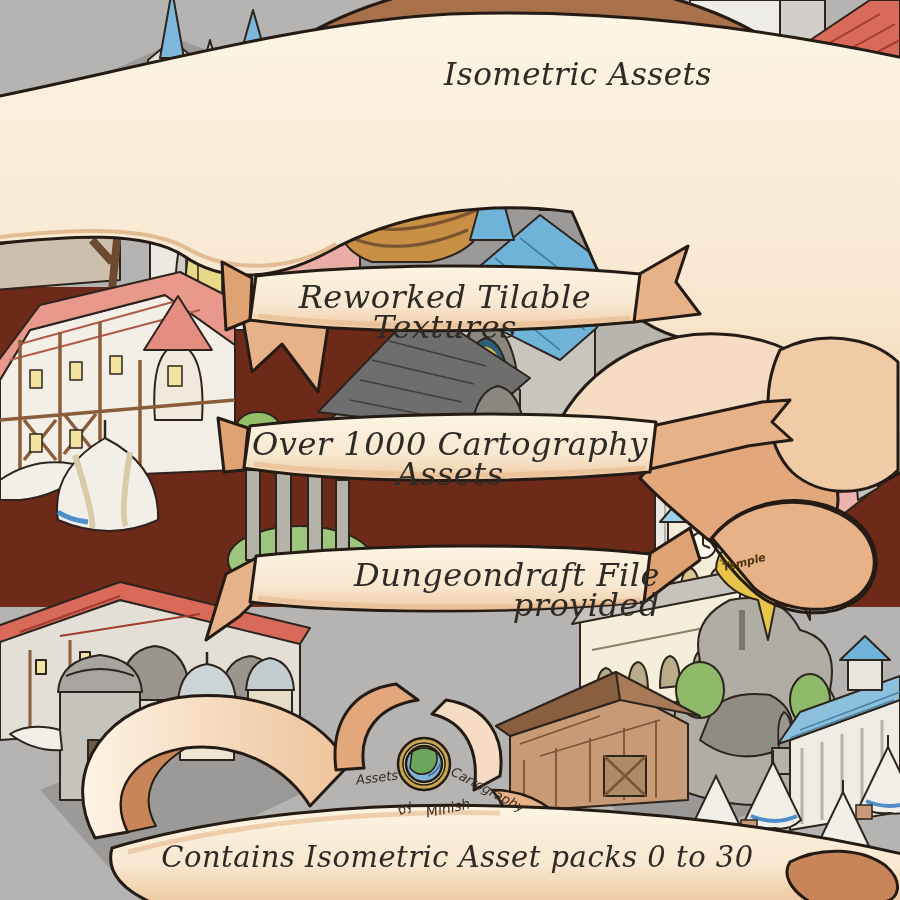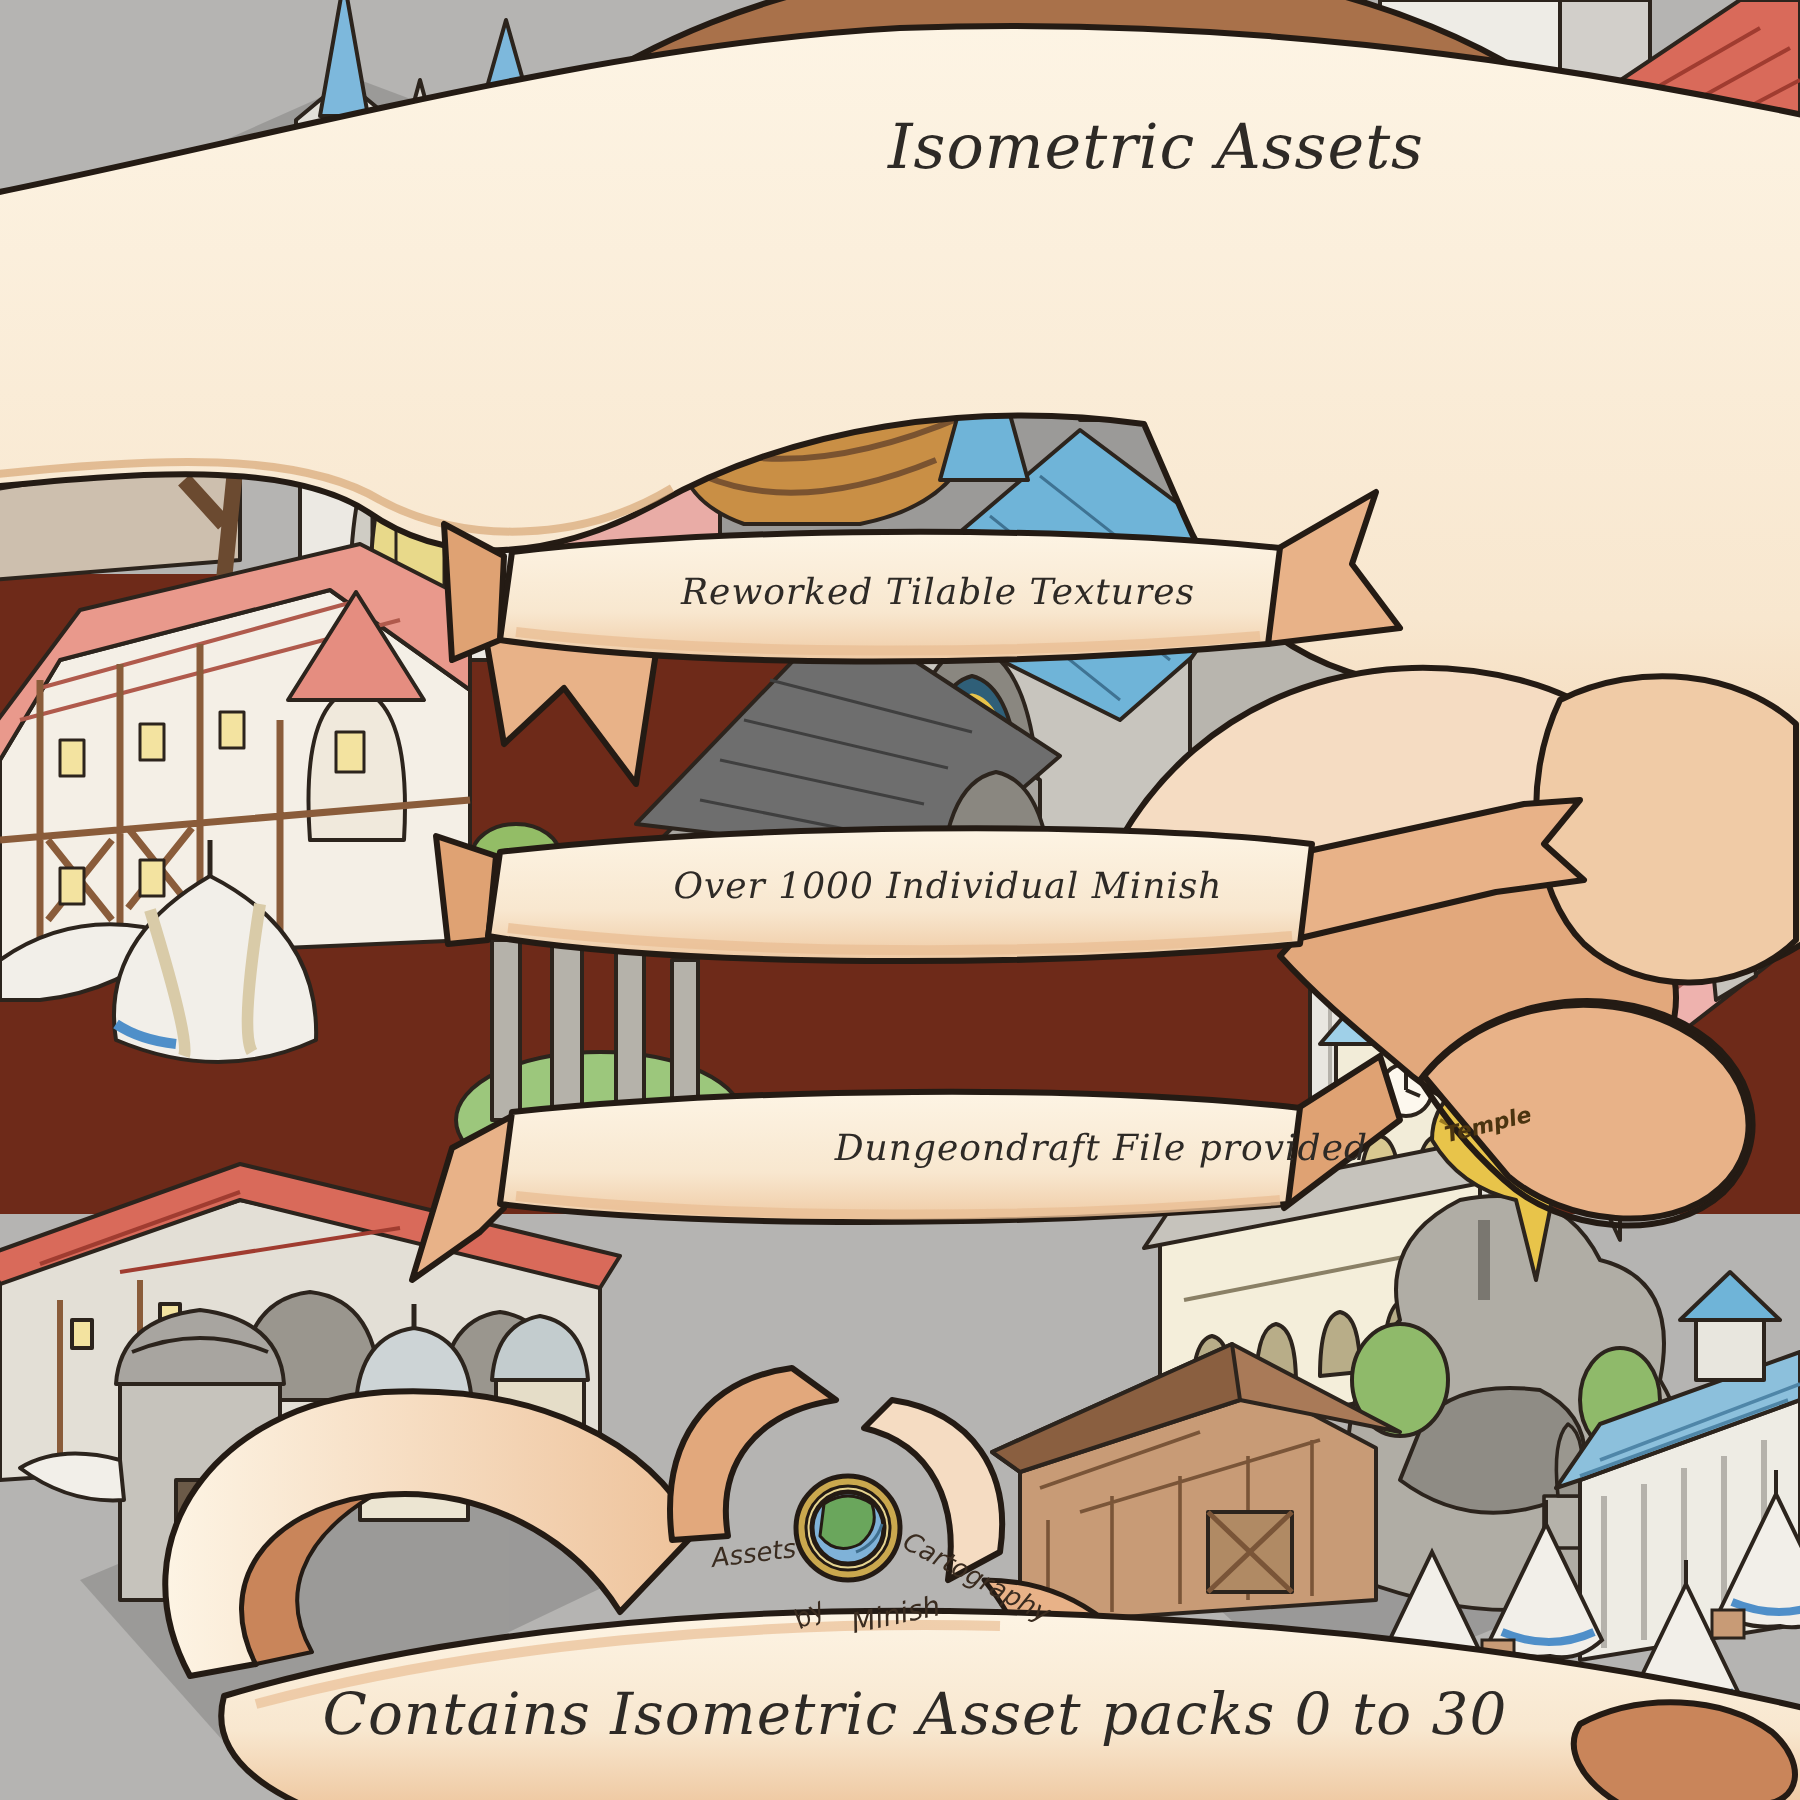--- a/index.html
+++ b/index.html
@@ -7,21 +7,21 @@
     position:relative;width:900px;height:900px;overflow:hidden;
     font-family:"DejaVu Serif", serif;
     background:#ffffff;
   }
   #scene{position:absolute;left:0;top:0;}
   .txt{
     position:absolute;text-align:center;color:#2e2a26;
     font-style:italic;letter-spacing:.5px;pointer-events:none;
   }
   .title-txt{font-size:31px;line-height:38px;}
-  .feat-txt{font-size:18px;line-height:30px;margin-left:24px;}
+  .feat-txt{font-size:32px;line-height:30px;}
   .footer-txt{font-size:29px;}
   .chip{
     position:absolute;font-family:"DejaVu Sans", sans-serif;font-style:italic;
     font-size:13px;color:#3a2c20;text-align:center;pointer-events:none;
   }
   .island-label{
     position:absolute;font-family:"DejaVu Sans", sans-serif;font-style:italic;
     font-size:11px;font-weight:bold;color:#4a3410;transform:rotate(-14deg);
   }
 </style>
@@ -388,21 +388,21 @@
     <path d="M428,776 Q438,772 441,762" fill="none" stroke="#3f6f8f" stroke-width="1.5"></path>
   </g>
 </svg>
 
   <div class="txt title-txt" style="left:388px;top:55px;width:380px;">
     <div>Isometric Assets</div>
   </div>
 
   <div class="txt feat-txt" style="left:250px;top:282px;width:390px;">Reworked Tilable Textures</div>
 
-  <div class="txt feat-txt" style="left:240px;top:429px;width:420px;">Over 1000 Individual Minish</div>
+  <div class="txt feat-txt" style="left:240px;top:429px;width:420px;">Over 1000 Cartography Assets</div>
 
   <div class="txt feat-txt" style="left:245px;top:560px;width:415px;text-align:right;">Dungeondraft File provided</div>
 
   <div class="txt footer-txt" style="left:145px;top:840px;width:625px;">Contains Isometric Asset packs 0 to 30</div>
 
   <div class="chip" style="left:350px;top:770px;width:54px;transform:rotate(-7deg);">Assets</div>
   <div class="chip" style="left:392px;top:800px;width:26px;transform:rotate(-32deg);">by</div>
   <div class="chip" style="left:416px;top:800px;width:64px;transform:rotate(-12deg);font-size:14px;">Minish</div>
   <div class="chip" style="left:438px;top:782px;width:100px;transform:rotate(28deg);">Cartography</div>
 

